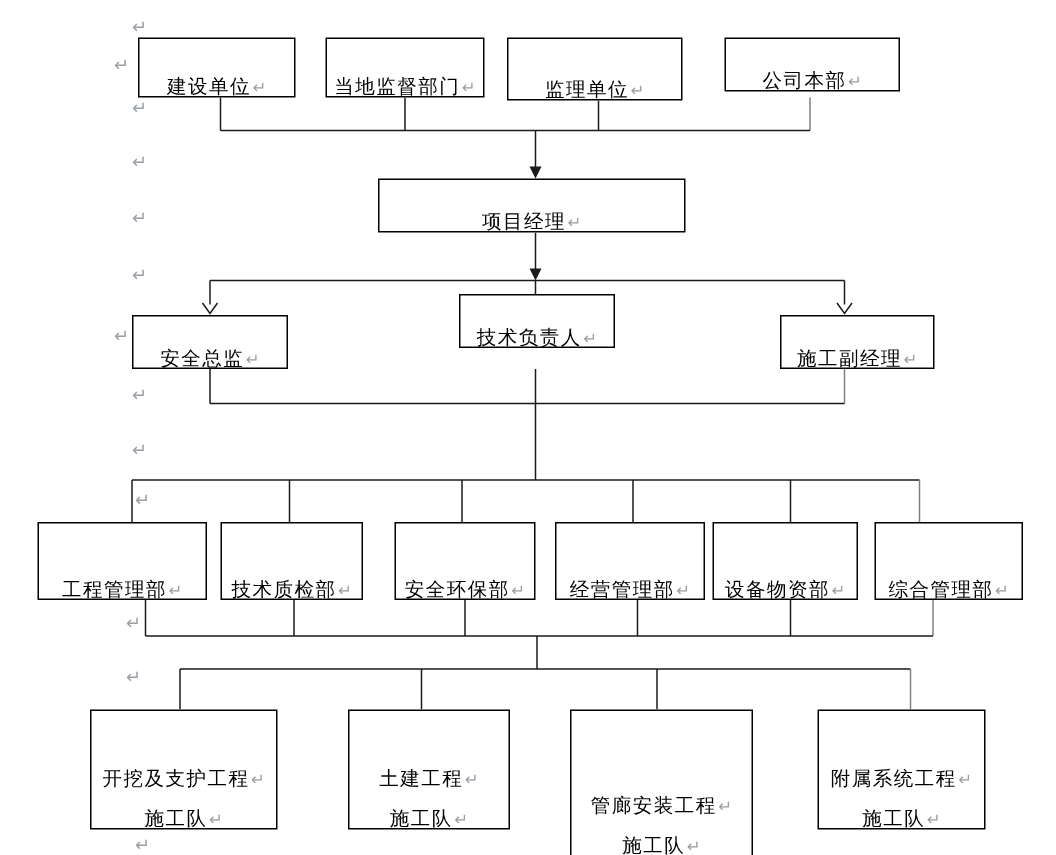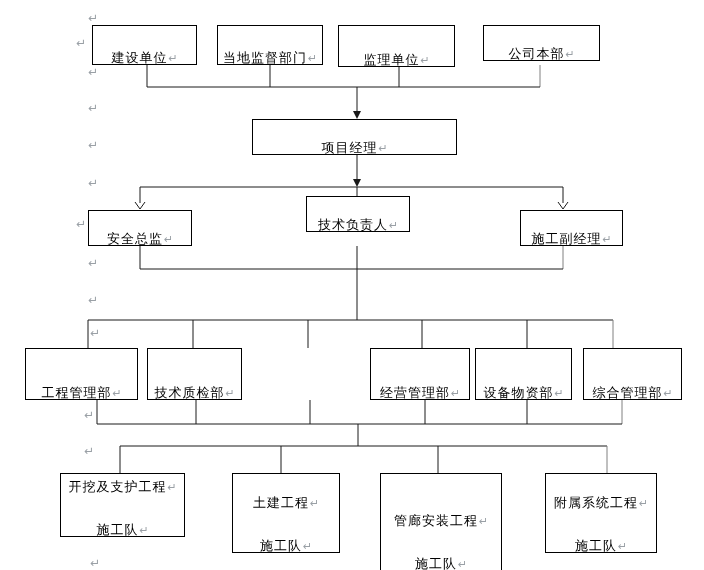--- a/index.html
+++ b/index.html
@@ -7,21 +7,21 @@
     position:relative;width:704px;height:570px;background:#fff;overflow:hidden;
     font-family:"Liberation Sans","DejaVu Sans",sans-serif;
   }
   .wires{position:absolute;left:0;top:0;width:704px;height:570px;z-index:1;}
   .node{
     position:absolute;z-index:2;background:#fff;border:1px solid #000;
     display:flex;flex-direction:column;align-items:center;justify-content:flex-end;
     font-size:13px;color:#000;letter-spacing:1px;line-height:1;box-sizing:border-box;
   }
   .node .row{white-space:nowrap;}
-  .node .row + .row{margin-top:30px;}
+  .node .row + .row{margin-top:14px;}
   .pmark{
     color:#9aa0a6;font-size:11px;letter-spacing:0;margin-left:1px;
     font-family:"DejaVu Sans",sans-serif;
   }
   .margin-mark{
     position:absolute;z-index:1;color:#9aa0a6;font-size:12px;line-height:1;
     font-family:"DejaVu Sans",sans-serif;
   }
 </style>
 </head>
@@ -125,31 +125,34 @@
   <div class="node" style="left:520px;top:210px;width:103px;height:36px">
     <span class="row"><span>施工副经理</span><span class="pmark">↵</span></span>
   </div>
 
   <div class="node" style="left:25px;top:348px;width:113px;height:52px">
     <span class="row"><span>工程管理部</span><span class="pmark">↵</span></span>
   </div>
   <div class="node" style="left:147px;top:348px;width:95px;height:52px">
     <span class="row"><span>技术质检部</span><span class="pmark">↵</span></span>
   </div>
+  <div class="node" style="left:263px;top:348px;width:94px;height:52px">
+    <span class="row"><span>安全环保部</span><span class="pmark">↵</span></span>
+  </div>
   <div class="node" style="left:370px;top:348px;width:100px;height:52px">
     <span class="row"><span>经营管理部</span><span class="pmark">↵</span></span>
   </div>
   <div class="node" style="left:475px;top:348px;width:97px;height:52px">
     <span class="row"><span>设备物资部</span><span class="pmark">↵</span></span>
   </div>
   <div class="node" style="left:583px;top:348px;width:99px;height:52px">
     <span class="row"><span>综合管理部</span><span class="pmark">↵</span></span>
   </div>
 
-  <div class="node" style="left:60px;top:473px;width:125px;height:64px">
+  <div class="node" style="left:60px;top:473px;width:125px;height:80px">
     <span class="row"><span>开挖及支护工程</span><span class="pmark">↵</span></span>
     <span class="row"><span>施工队</span><span class="pmark">↵</span></span>
   </div>
   <div class="node" style="left:232px;top:473px;width:108px;height:80px">
     <span class="row"><span>土建工程</span><span class="pmark">↵</span></span>
     <span class="row"><span>施工队</span><span class="pmark">↵</span></span>
   </div>
   <div class="node" style="left:380px;top:473px;width:122px;height:98px">
     <span class="row"><span>管廊安装工程</span><span class="pmark">↵</span></span>
     <span class="row"><span>施工队</span><span class="pmark">↵</span></span>

